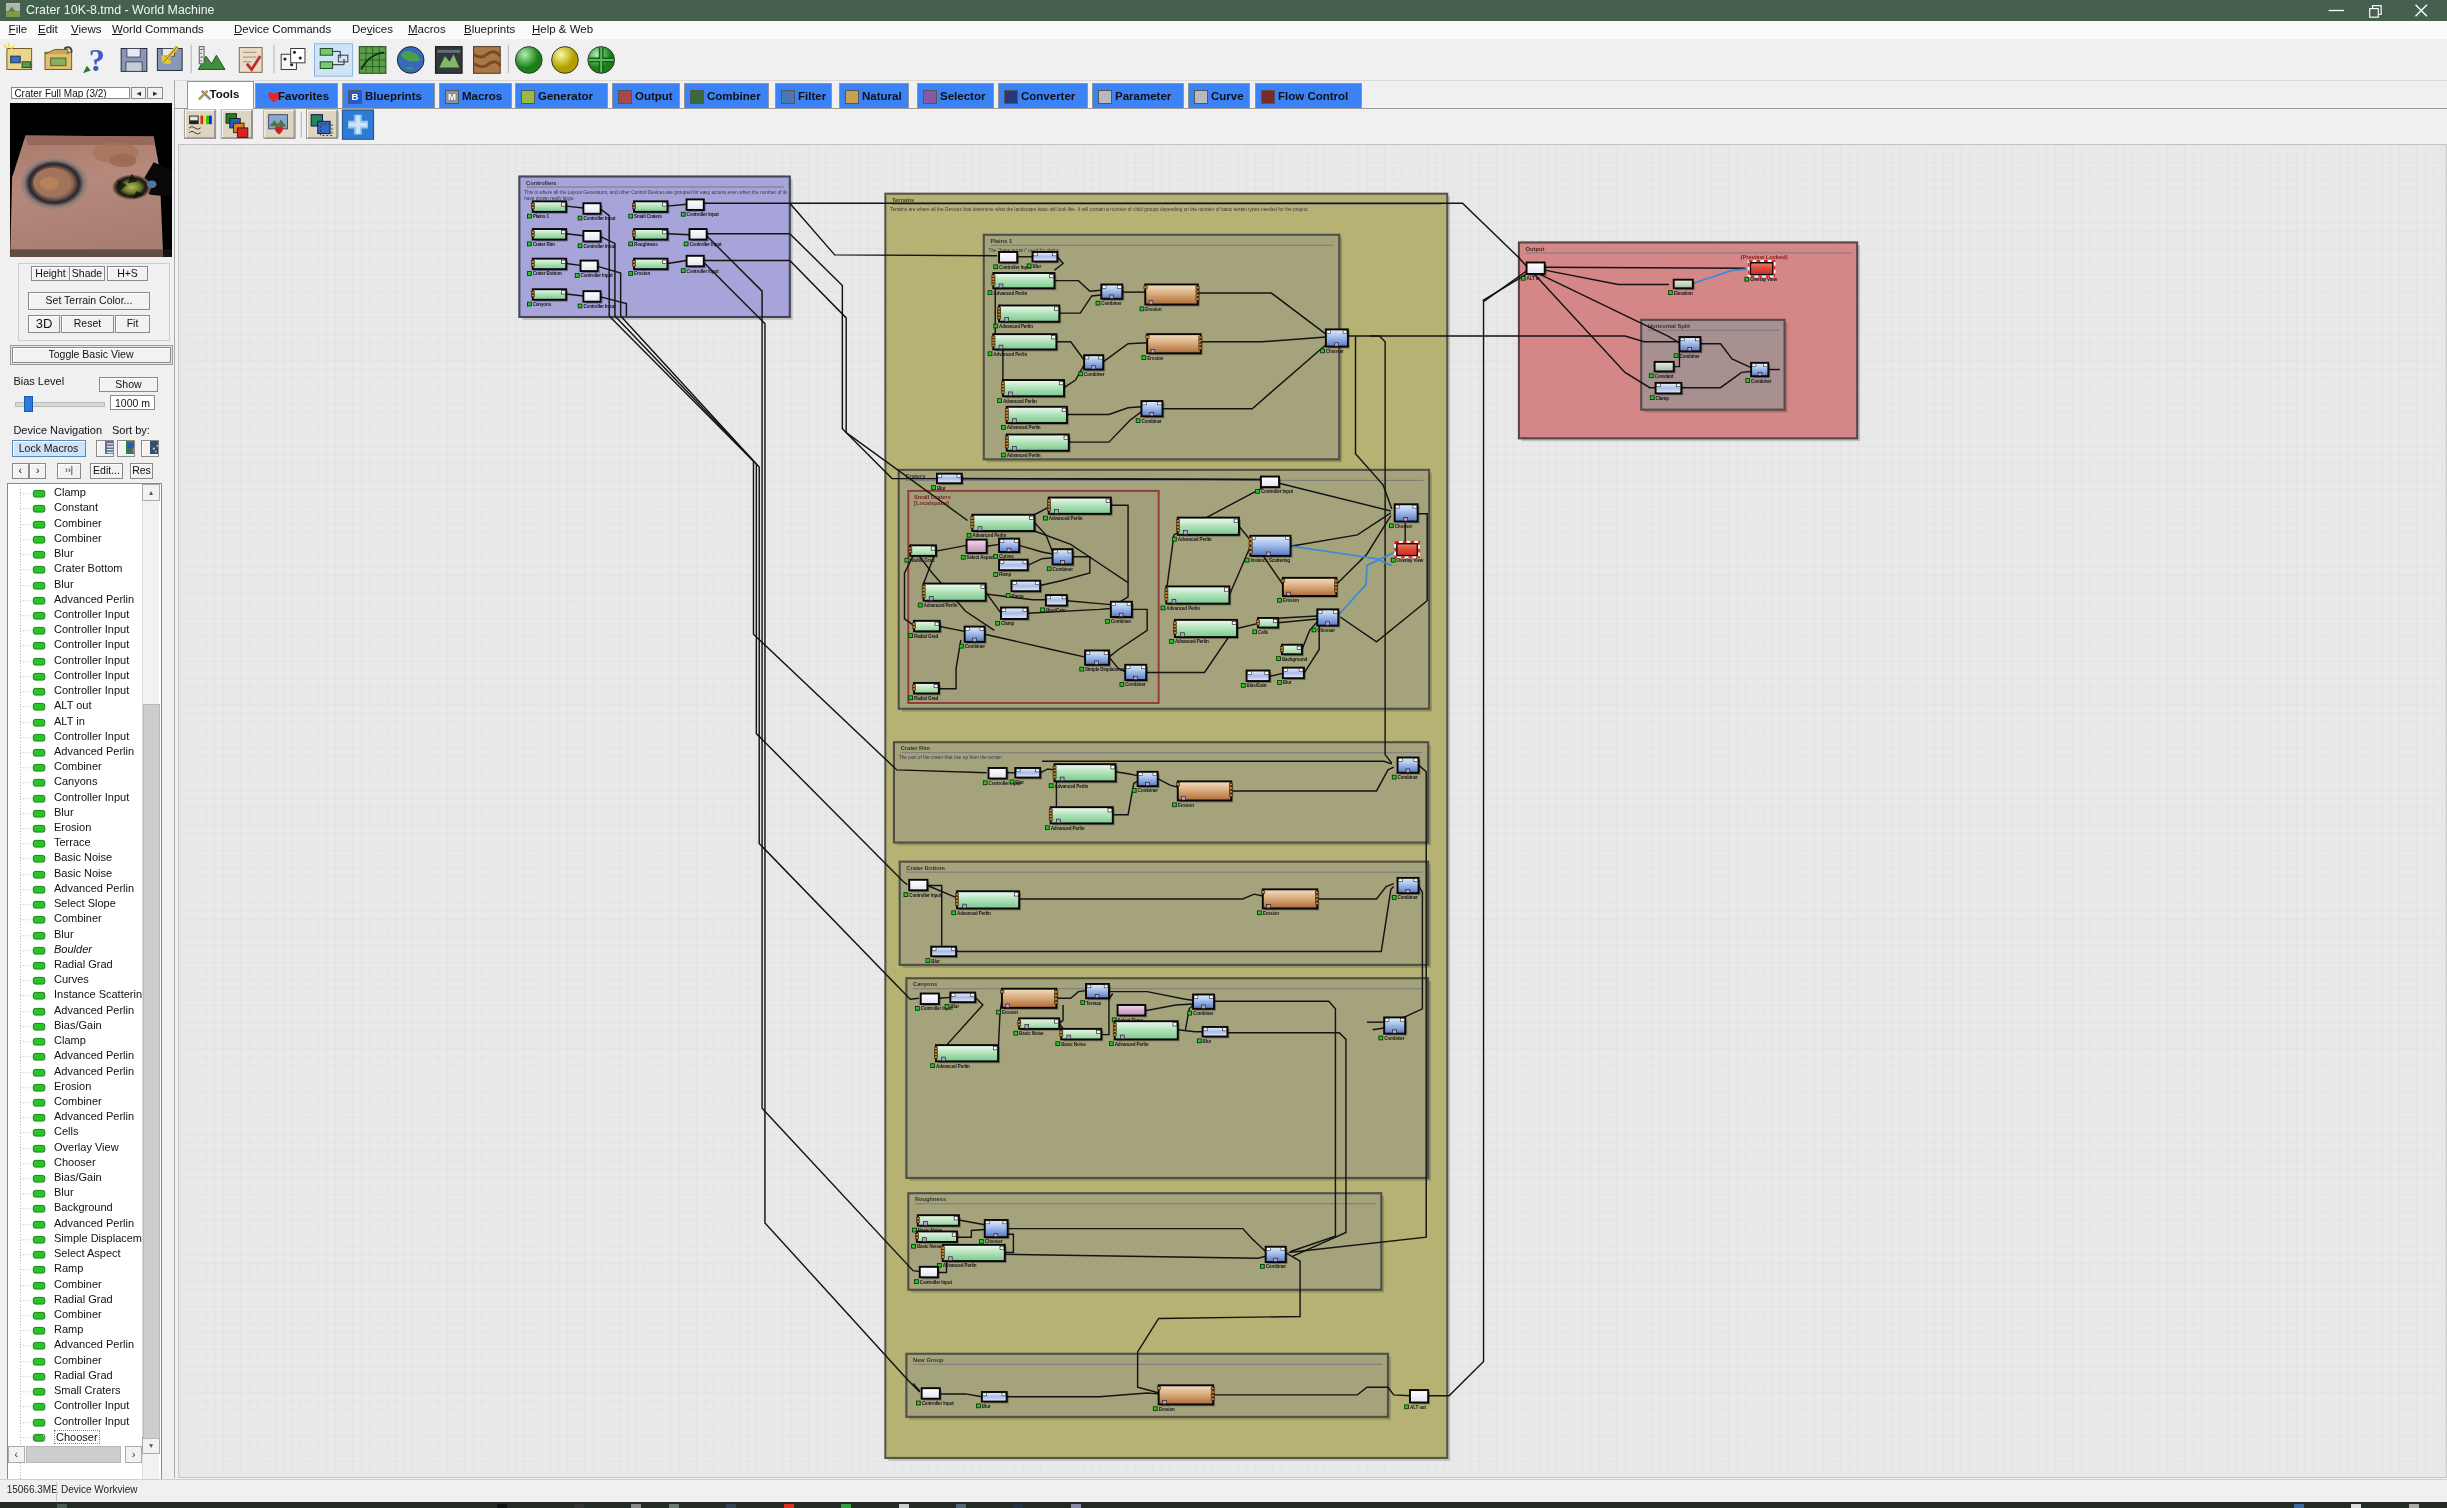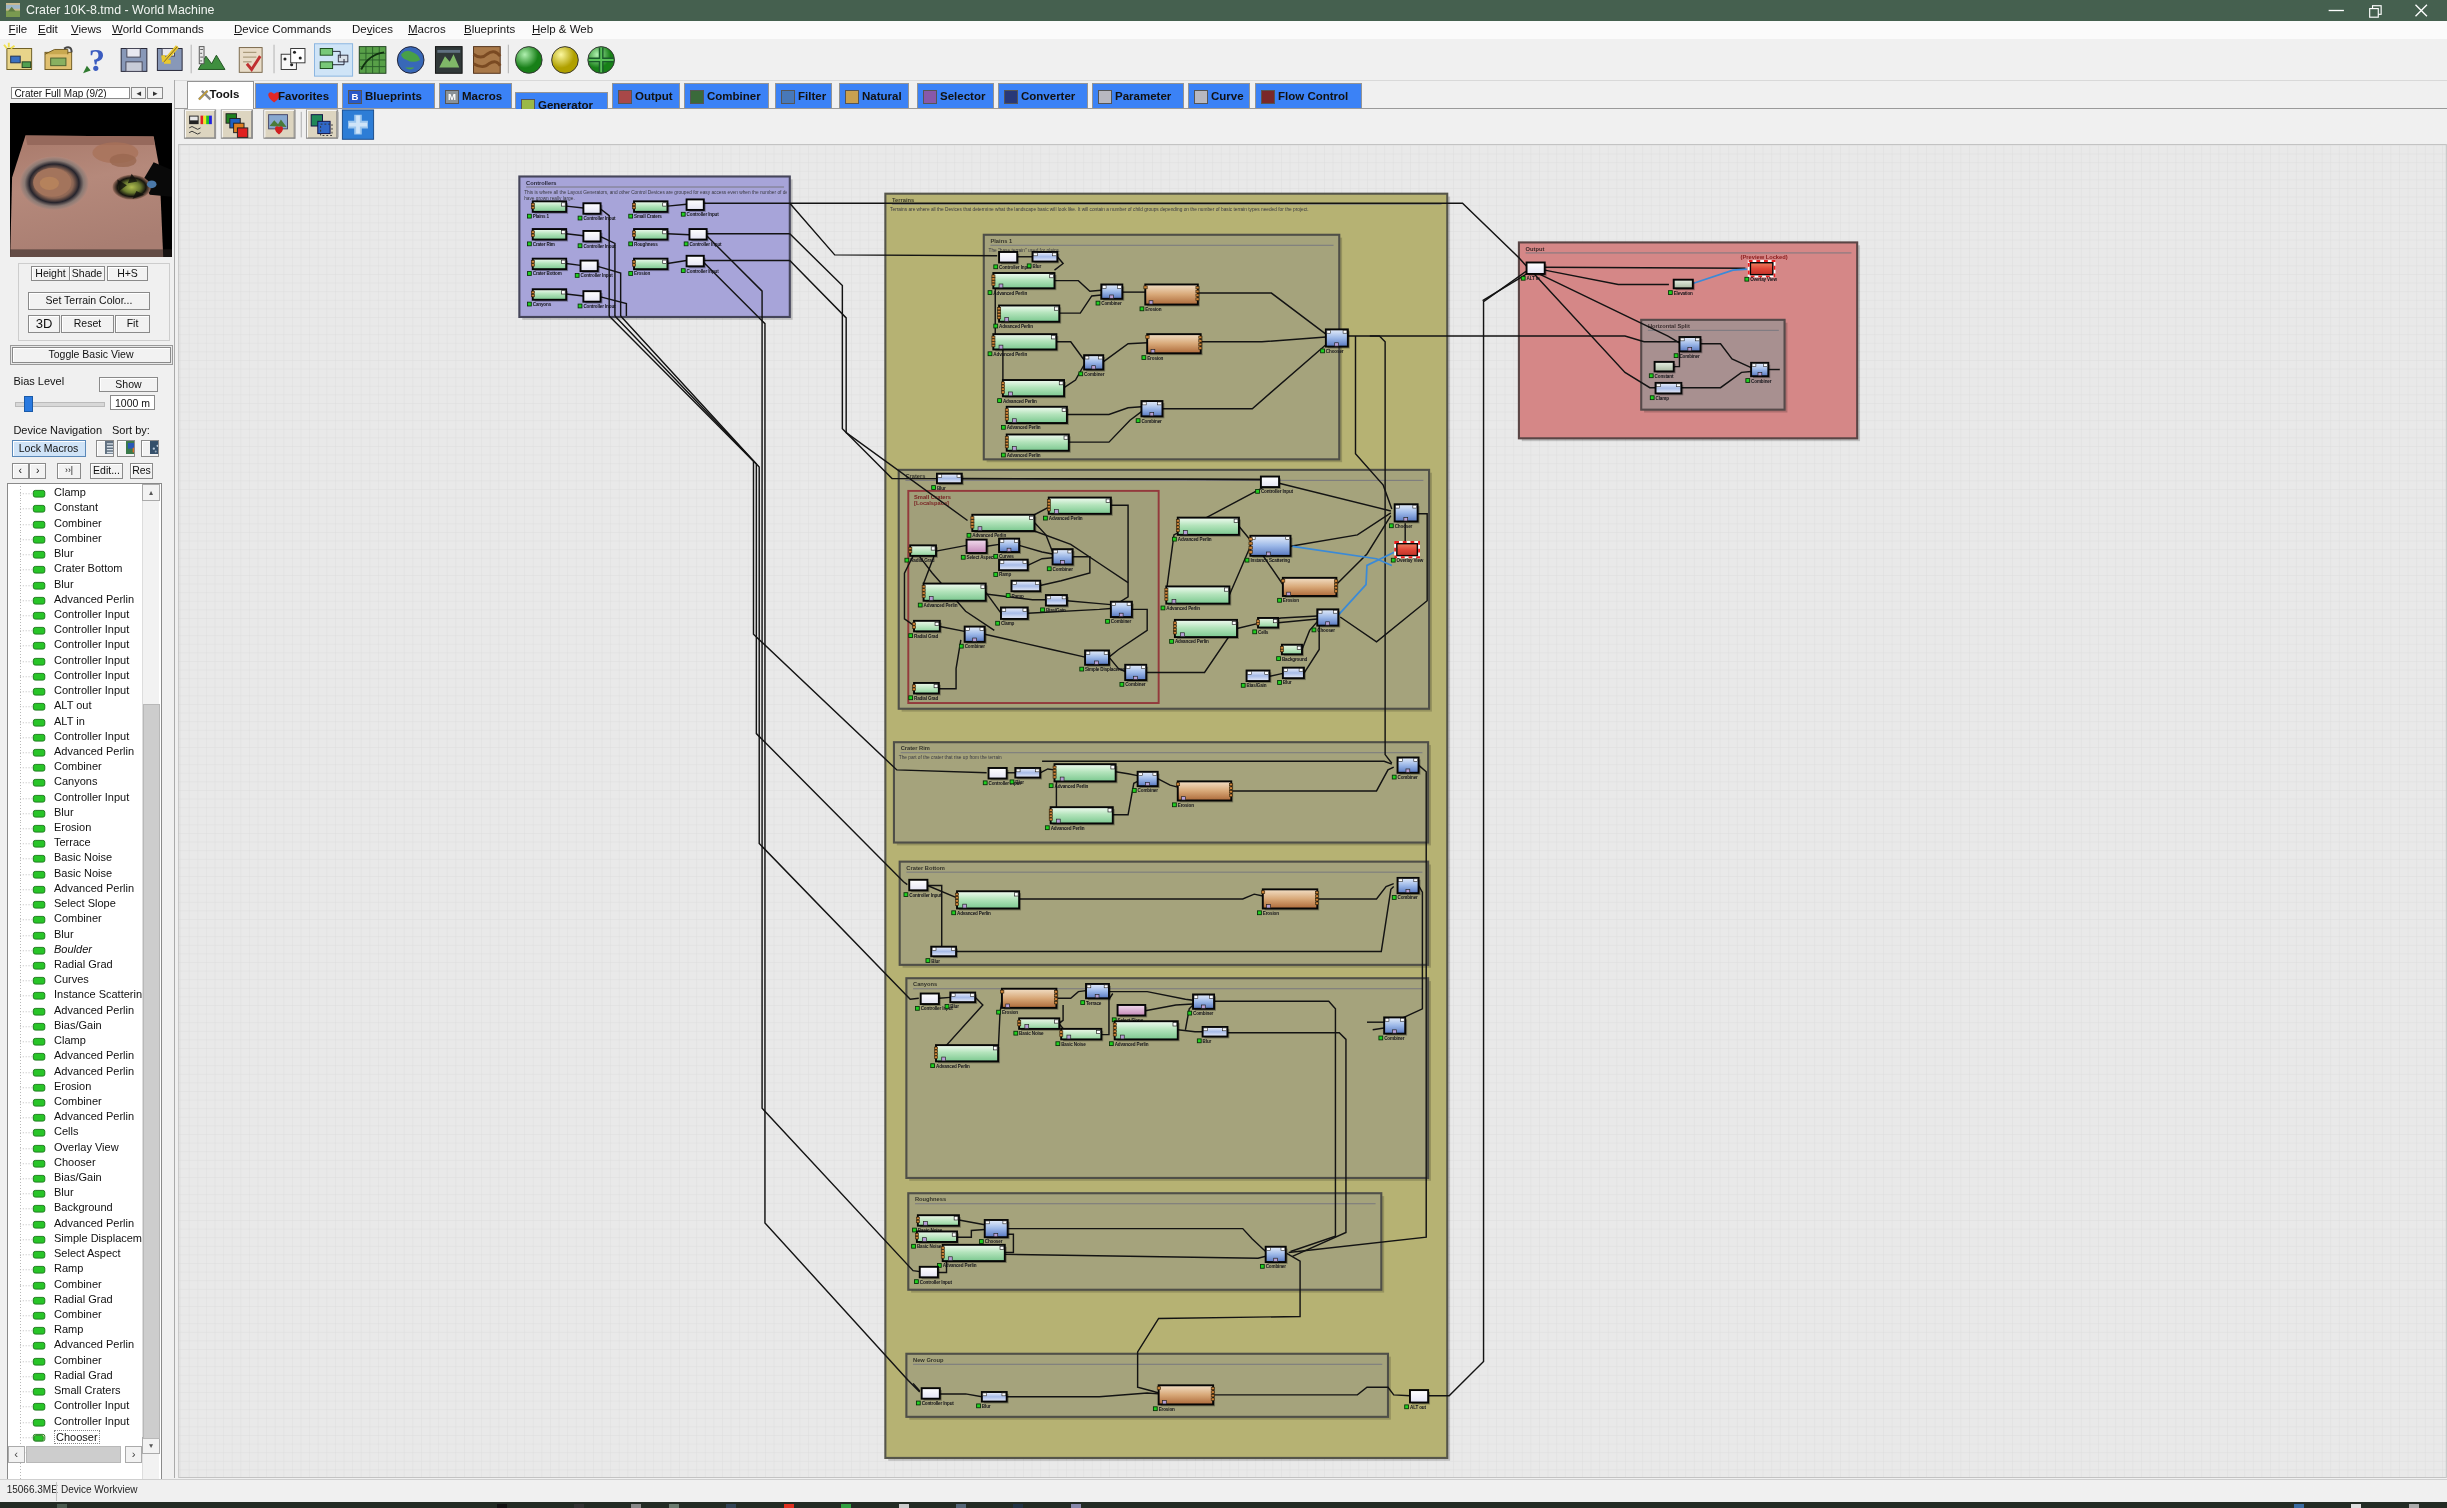--- a/index.html
+++ b/index.html
@@ -145,21 +145,21 @@
       <div class="tablbl">Favorites</div>
     </div>
     <div class="tab" style="left: 167px; width: 91px;">
       <div class="tabic" style="background:#2858c8;color:#fff;font-size:9.6px;text-align:center;line-height:12.4px">B</div>
       <div class="tablbl">Blueprints</div>
     </div>
     <div class="tab" style="left: 264px; width: 71px;">
       <div class="tabic" style="background:#8a9298;color:#fff;font-size:9.6px;text-align:center;line-height:12.4px">M</div>
       <div class="tablbl">Macros</div>
     </div>
-    <div class="tab" style="left: 340px; width: 91px; margin-top: 9px;">
+    <div class="tab" style="left: 340px; width: 91px;">
       <div class="tabic" style="background:#9ab846;color:#fff;font-size:9.6px;text-align:center;line-height:12.4px"></div>
       <div class="tablbl">Generator</div>
     </div>
     <div class="tab" style="left: 437px; width: 66px;">
       <div class="tabic" style="background:#a84848;color:#fff;font-size:9.6px;text-align:center;line-height:12.4px"></div>
       <div class="tablbl">Output</div>
     </div>
     <div class="tab" style="left: 509px; width: 83px;">
       <div class="tabic" style="background:#3a6a3a;color:#fff;font-size:9.6px;text-align:center;line-height:12.4px"></div>
       <div class="tablbl">Combiner</div>
@@ -228,21 +228,21 @@
       <rect x="175" y="1" width="33" height="31" fill="#2d7dd6" stroke="#1a4a88"></rect>
       <path d="M191.5 6 v21 M181 16.5 h21" stroke="#9cc6ee" stroke-width="8"></path>
       <path d="M191.5 7 v19 M182 16.5 h19" stroke="#cfe4f8" stroke-width="4"></path>
       <rect x="131" y="3" width="1" height="27" fill="#aaa"></rect>
       <rect x="170" y="3" width="1" height="27" fill="#aaa"></rect>
     </svg>
 </div>
 
 <div id="lpanel" class="abs">
     <div class="abs" style="left: 174px; top: 0px; width: 1px; height: 1398px; background: rgb(170, 170, 170);"></div>
-    <div class="abs" style="left: 10.5px; top: 6.7px; width: 115px; height: 10.5px; background: rgb(255, 255, 255); border: 1px solid rgb(138, 138, 138); font-size: 10px; padding-left: 2.9px; color: rgb(17, 17, 17); overflow: hidden;">Crater Full Map (9/2)</div>
+    <div class="abs" style="left: 10.5px; top: 6.7px; width: 115px; height: 10.5px; background: rgb(255, 255, 255); border: 1px solid rgb(138, 138, 138); font-size: 10px; padding-left: 2.9px; color: rgb(17, 17, 17); overflow: hidden;">Crater Full Map (3/2)</div>
     <div class="abs" style="left: 131px; top: 6.7px; width: 13.4px; height: 10.5px; background: rgb(242, 242, 242); border: 1px solid rgb(138, 138, 138); font-size: 7.6px; text-align: center; line-height: 11.5px; color: rgb(51, 51, 51);">◄</div>
     <div class="abs" style="left: 147px; top: 6.7px; width: 14.3px; height: 10.5px; background: rgb(242, 242, 242); border: 1px solid rgb(138, 138, 138); font-size: 7.6px; text-align: center; line-height: 11.5px; color: rgb(51, 51, 51);">►</div>
     <div class="abs" style="left: 9.6px; top: 23px; width: 162px; height: 154px; background: rgb(0, 0, 0);">
       <svg width="162" height="154" viewBox="0 0 169 161">
         <defs>
           <linearGradient id="gnd" x1="0" y1="0" x2="0.25" y2="1">
             <stop offset="0%" stop-color="#a8796a"></stop>
             <stop offset="45%" stop-color="#b5897b"></stop>
             <stop offset="100%" stop-color="#a97e72"></stop>
           </linearGradient>

